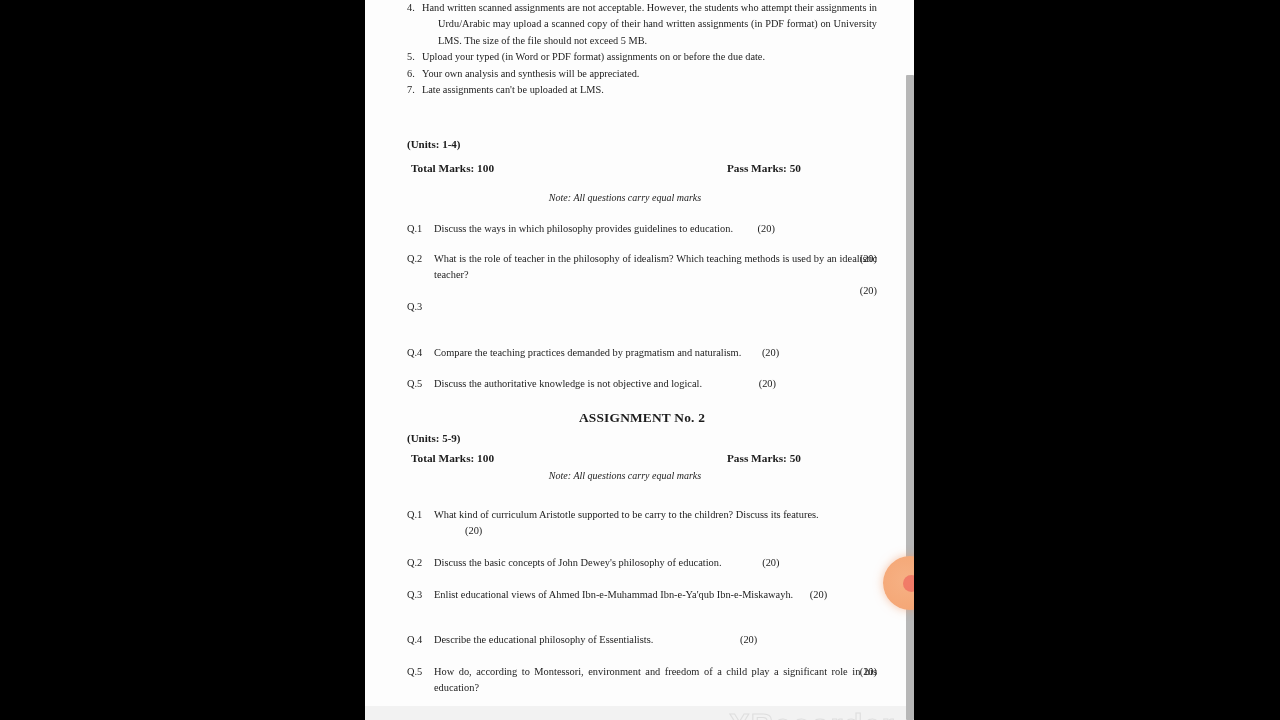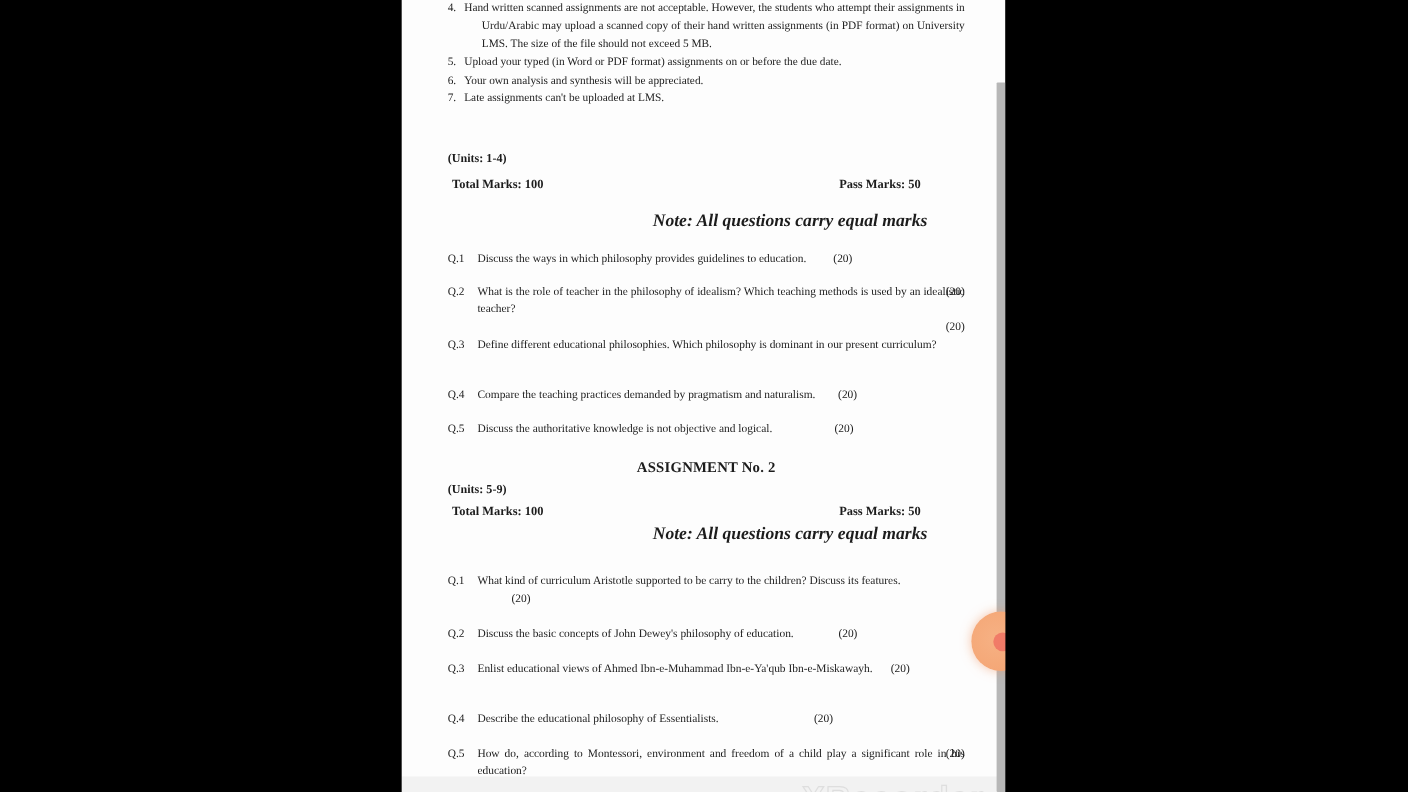--- a/index.html
+++ b/index.html
@@ -99,26 +99,26 @@
     font-weight: bold;
     font-size: 11px;
   }
   .marks-row {
     display: flex;
     justify-content: space-between;
     font-weight: bold;
     font-size: 11.3px;
   }
   .marks-left  { margin-left: 4px; }
-  .marks-right { margin-right: 40px; }
+  .marks-right { margin-right: 76px; }
   .note-line {
-    text-align: right;
-    font-weight: bold;
+    text-align: center;
+    font-weight: normal;
     font-style: italic;
-    font-size: 16px;
+    font-size: 10px;
     margin-right: 34px;
   }
 
   
   .q-row {
     display: flex;
     align-items: flex-start;
     font-size: 10.4px;
     line-height: 15.8px;
   }
@@ -275,21 +275,20 @@
         <span class="q-body justify">
           <span>What is the role of teacher in the philosophy of idealism? Which teaching methods is used by an idealistic teacher?</span>
           <span class="q-secondline" style="text-align:right;margin-top:-15.8px;float:right;">(20)</span>
         </span>
       </div>
 
       <div class="sp-16"></div>
       <div class="q-row">
         <span class="q-label">Q.3</span>
         <span class="q-body justify">
-          <span>Define different educational philosophies. Which philosophy is dominant in our present curriculum?</span>
           <span class="q-secondline" style="text-align:right;margin-top:-15.8px;float:right;">(20)</span>
         </span>
       </div>
 
       <div class="sp-30"></div>
       <div class="q-row">
         <span class="q-label">Q.4</span>
         <span class="q-body">
           <span>Compare the teaching practices demanded by pragmatism and naturalism.</span>
           <span class="q-marks-inline" style="margin-left:18px">(20)</span>

